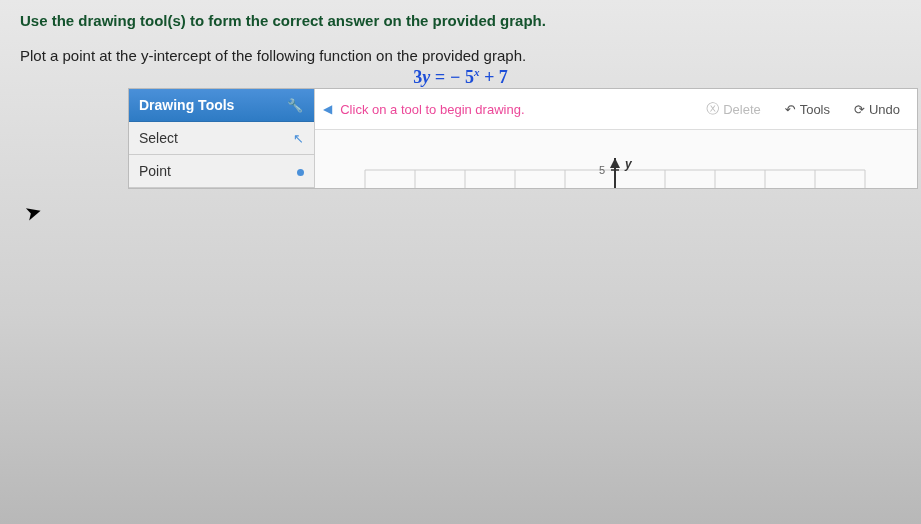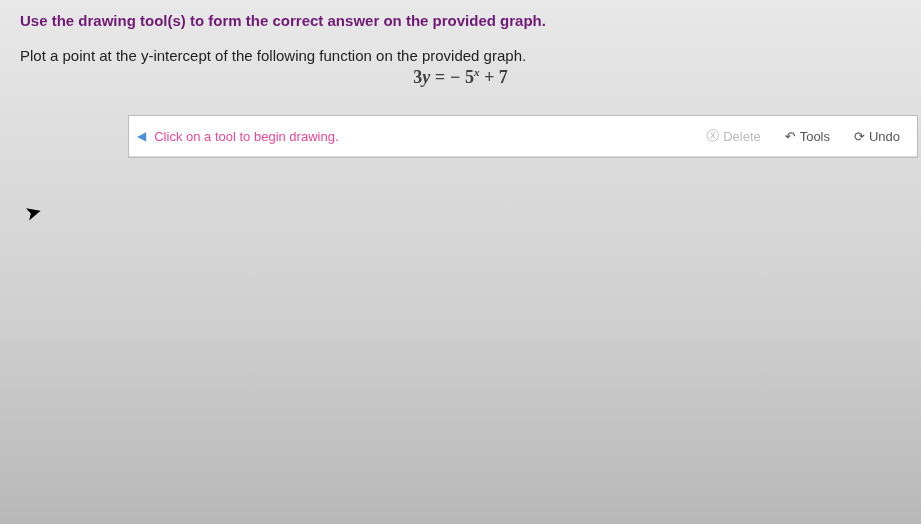--- a/index.html
+++ b/index.html
@@ -9,34 +9,34 @@
       width: 921px;
       height: 524px;
       padding: 12px 20px;
       color: #333;
       position: relative;
       overflow: hidden;
     }
     .instruction-1 {
       font-size: 15px;
       font-weight: bold;
-      color: #701a75;
+      color: #14532d;
       margin-bottom: 18px;
     }
     .instruction-2 {
       font-size: 15px;
       color: #222;
       margin-bottom: 2px;
     }
     .equation {
       text-align: center;
       font-size: 18px;
       font-weight: bold;
-      color: #404040;
-      margin-bottom: 27px;
+      color: #1d4ed8;
+      margin-bottom: 0;
       font-family: 'Times New Roman', serif;
       font-style: italic;
     }
     .equation .num { font-style: normal; font-weight: bold;}
     .equation sup { font-size: 11px; }
     .panel {
       display: flex;
       margin-left: 108px;
       width: 790px;
       background: #fff;
@@ -123,20 +123,34 @@
 <div class="cursor-ptr">➤</div>
 
 <div class="instruction-1">Use the drawing tool(s) to form the correct answer on the provided graph.</div>
 <div class="instruction-2">Plot a point at the y-intercept of the following function on the provided graph.</div>
 
 <div class="equation">
   <span class="num">3</span><span>y</span><span> = </span><span> − </span><span class="num">5</span><sup>x</sup><span> + </span><span class="num">7</span>
 </div>
 
 <div class="panel">
+  <div class="sidebar">
+    <div class="sidebar-header">
+      <span>Drawing Tools</span>
+      <span class="wrench">🔧</span>
+    </div>
+    <div class="sidebar-row">
+      <span>Select</span>
+      <span class="row-icon">↖</span>
+    </div>
+    <div class="sidebar-row">
+      <span>Point</span>
+      <span class="row-icon"><span class="point-dot"></span></span>
+    </div>
+  </div>
 
   <div class="main-area">
     <div class="toolbar">
       <span class="hint-arrow">◀</span>
       <span class="hint-text">Click on a tool to begin drawing.</span>
       <span class="toolbar-spacer"></span>
       <div class="tb-btn disabled">
         <span class="icon">ⓧ</span>
         <span>Delete</span>
       </div>

